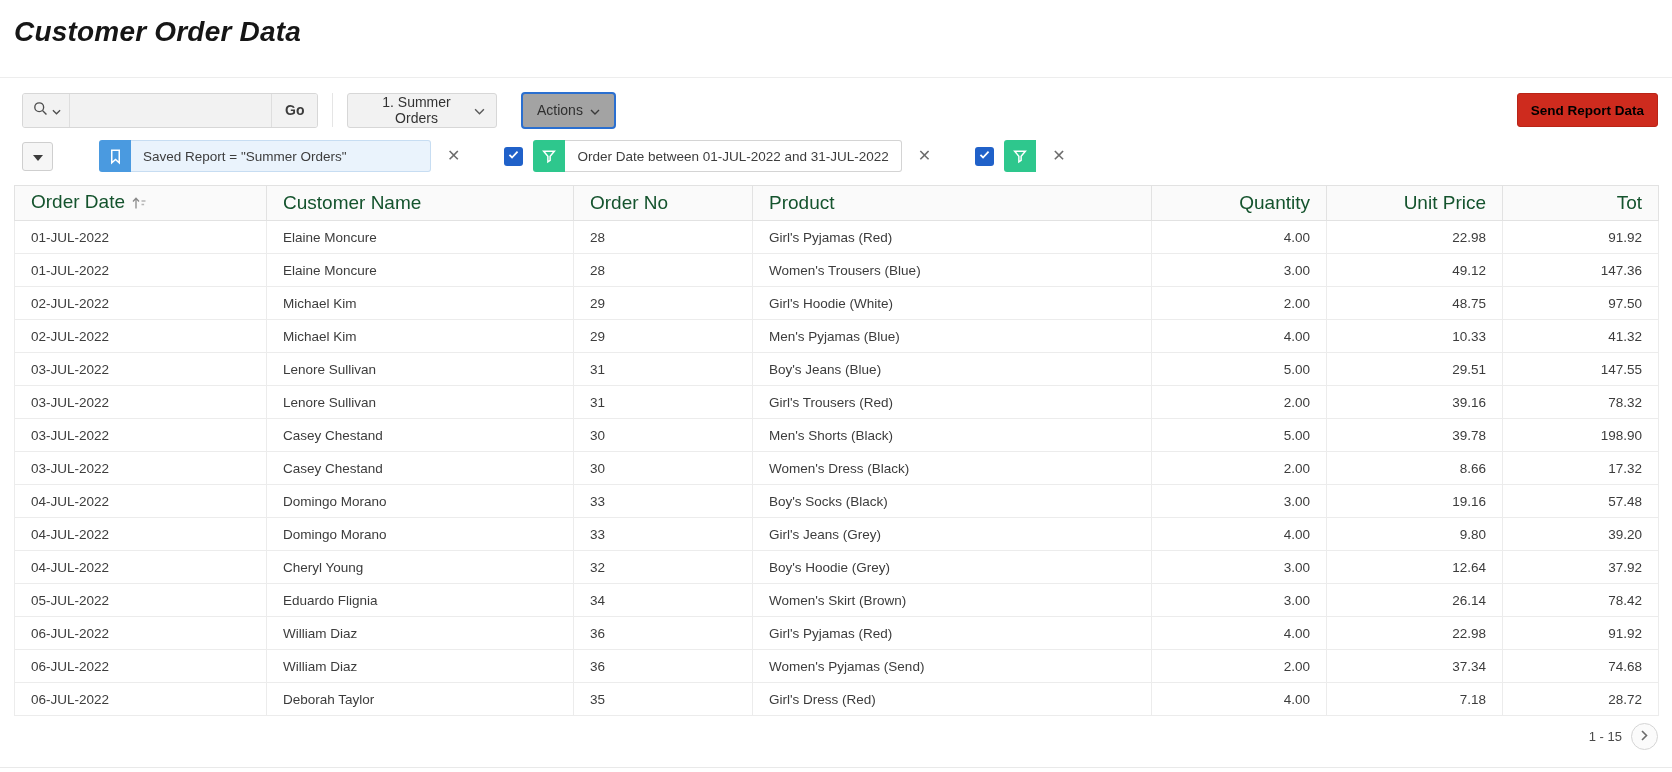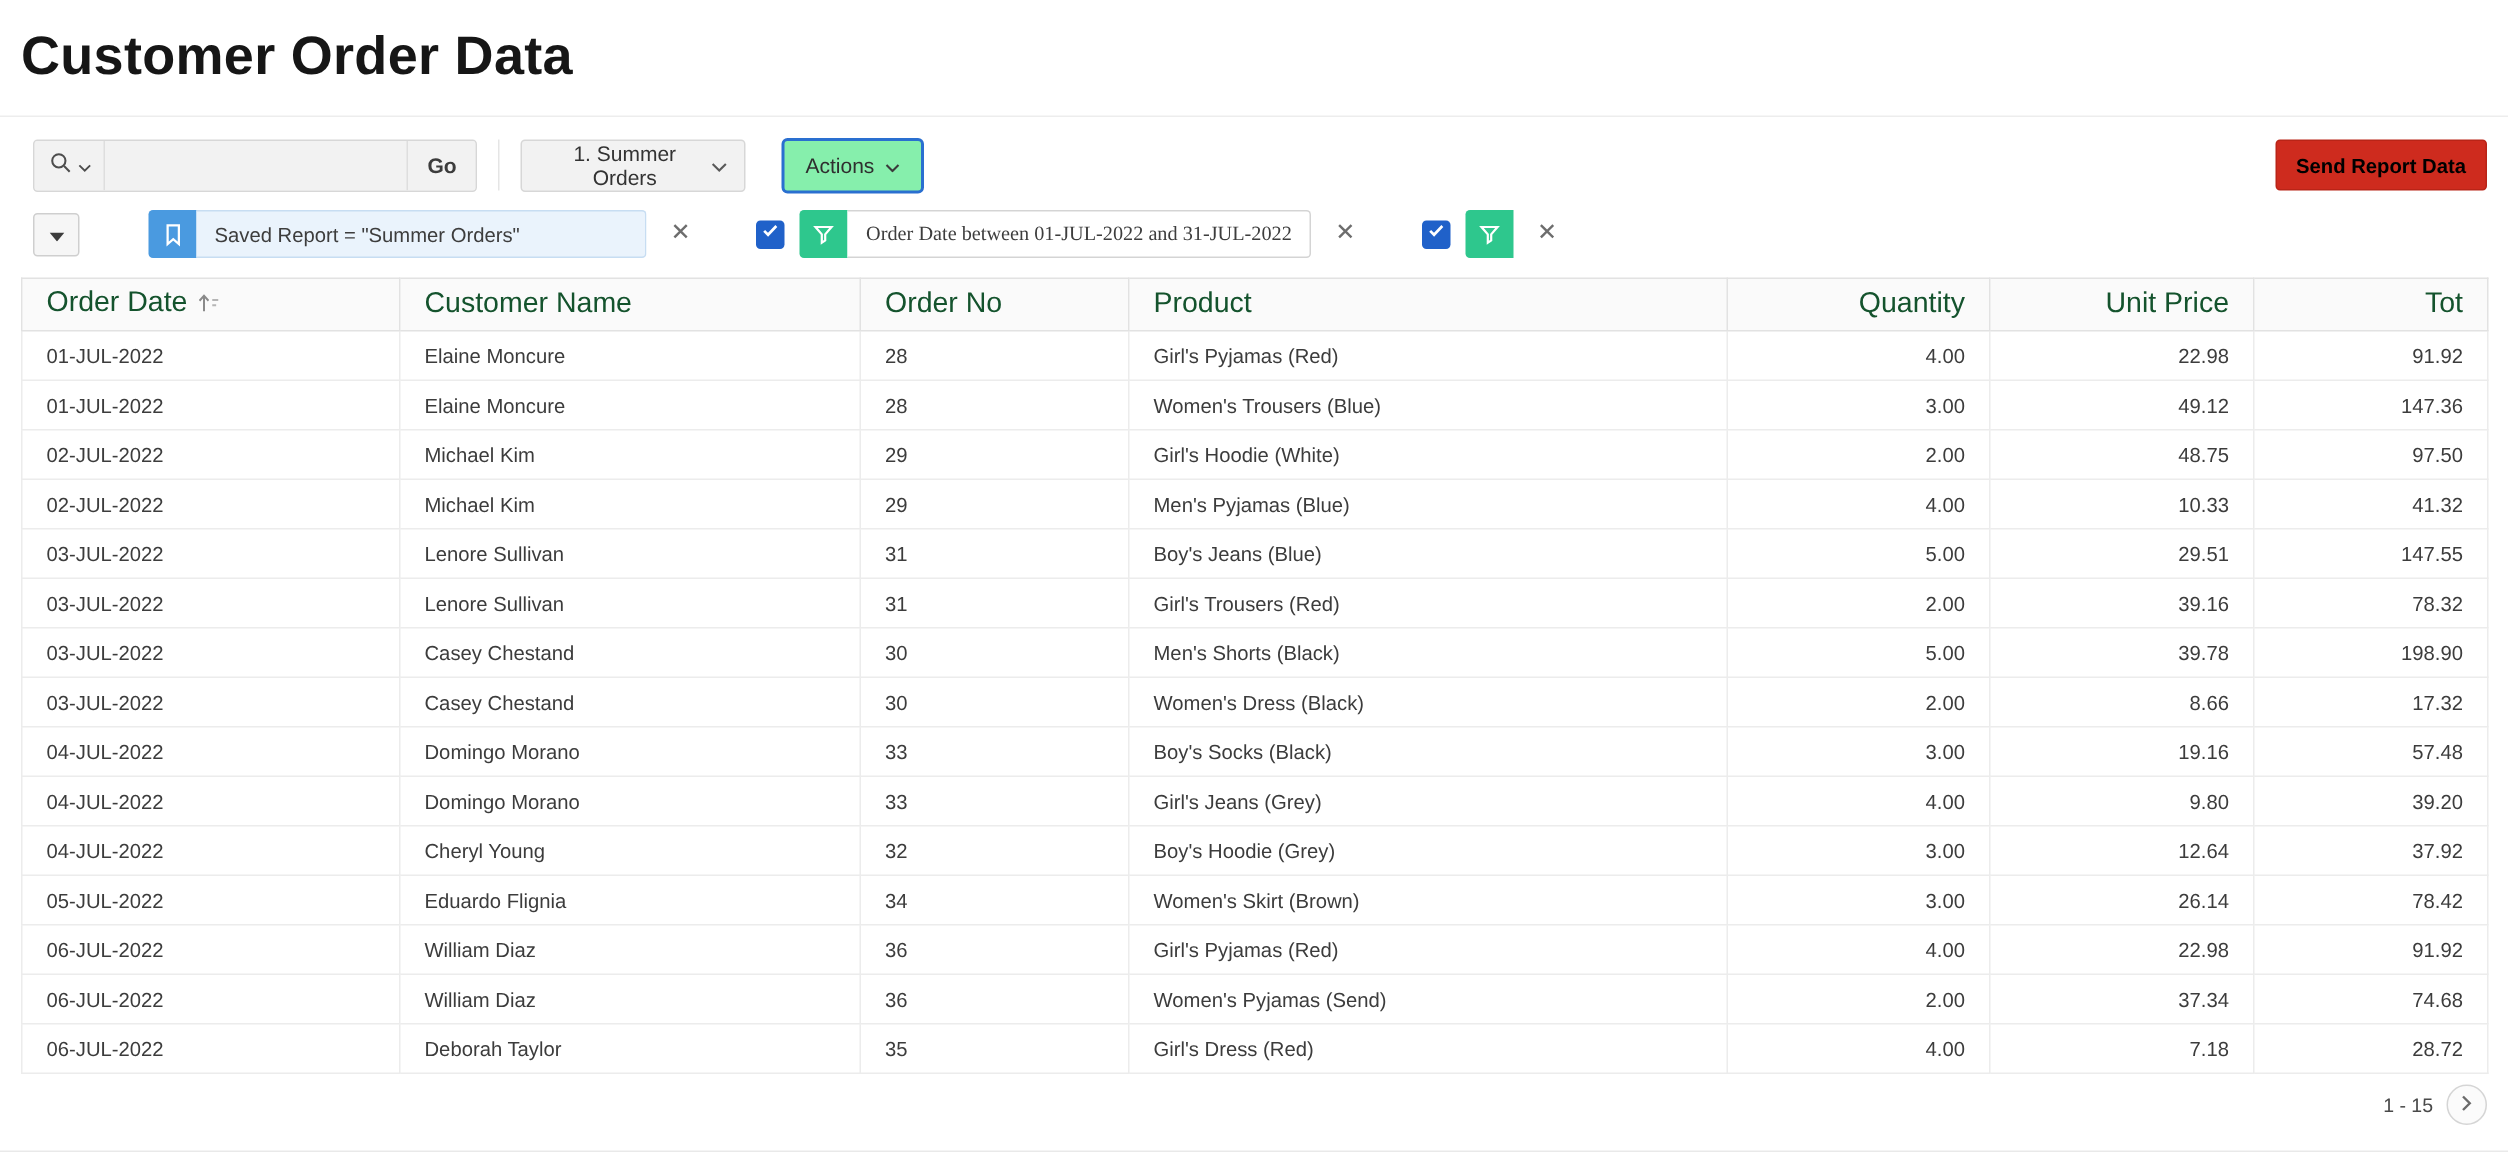--- a/index.html
+++ b/index.html
@@ -1,59 +1,59 @@
 <!DOCTYPE html>
 <html><head>
 <meta charset="utf-8">
 <style>
   * { box-sizing: border-box; margin: 0; padding: 0; }
   html, body { width: 1672px; height: 772px; overflow: hidden; background: #fff;
     font-family: "Liberation Sans", sans-serif; }
-  .page-title { font-size: 36px; font-weight: 700; color: #161616;
-    padding: 16px 0 0 14px; height: 77px; letter-spacing: .2px; }
+  .page-title { font-size: 28px; font-weight: 700; color: #161616;
+    padding: 16px 0 0 14px; height: 77px; letter-spacing: .2px; font-style: italic; }
   .title-rule { border-top: 1px solid #ededed; }
 
   
   .toolbar { display: flex; align-items: center; padding: 14px 14px 8px 22px; height: 58px; }
   .search-group { display: inline-flex; align-items: stretch; height: 35px; width: 296px;
     border: 1px solid #d7d7d7; border-radius: 3px; background: #f2f2f2; overflow: hidden; justify-content: flex-end; }
   .search-btn { width: 48px; display: flex; align-items: center; justify-content: center; gap: 3px;
     background: #f2f2f2; border: none; border-right: 1px solid #dedede; cursor: pointer; }
   .search-input { flex: 1; border: none; outline: none; background: #f2f2f2;
     font: 14px "Liberation Sans", sans-serif; padding: 0 10px; color: #333; }
   .go-btn { width: 46px; background: #f2f2f2; border: none; border-left: 1px solid #dedede;
     font: 600 14px "Liberation Sans", sans-serif; color: #3c3c3c; cursor: pointer; }
   .vsep { width: 1px; height: 34px; background: #e5e5e5; margin: 0 14px; }
   .select-box { display: inline-flex; align-items: center; justify-content: space-between;
     width: 150px; height: 35px; padding: 0 11px; background: #f2f2f2;
     border: 1px solid #d7d7d7; border-radius: 3px;
     font: 14px "Liberation Sans", sans-serif; color: #333; cursor: pointer; }
   .actions-btn { display: inline-flex; align-items: center; gap: 7px; margin-left: 24px;
-    height: 37px; padding: 0 14px; background: #86efac; border: 2px solid #2a6fd0;
+    height: 37px; padding: 0 14px; background: #a3a3a3; border: 2px solid #2a6fd0;
     border-radius: 4px; font: 14px "Liberation Sans", sans-serif; color: #2f2f2f; cursor: pointer; }
   .flex-spacer { flex: 1; }
   .send-btn { height: 34px; padding: 0 13px; background: #ce2b1e; border: 1px solid #b92417;
     border-radius: 3px; color: #000000; font: 700 13.5px "Liberation Sans", sans-serif; cursor: pointer; }
 
   
   .filter-bar { display: flex; align-items: center; padding: 4px 14px 13px 22px; height: 49px; }
   .collapse-btn { width: 31px; height: 29px; background: #f6f6f6; border: 1px solid #cfcfcf;
     border-radius: 3px; display: flex; align-items: center; justify-content: center;
     cursor: pointer; margin-right: 46px; }
   .chip { display: flex; align-items: stretch; height: 32px; }
   .chip-icon { width: 32px; display: flex; align-items: center; justify-content: center;
     border-radius: 3px 0 0 3px; }
   .chip-icon.blue  { background: #4a9ae0; }
   .chip-icon.green { background: #2ec78d; }
   .chip-label { display: flex; align-items: center; padding: 0 12px;
     font-size: 13.5px; color: #3d3d3d; white-space: nowrap; }
   .chip-label.saved { background: #eaf3fc; border: 1px solid #c7ddf2; border-left: none;
     width: 300px; border-radius: 0 3px 3px 0; }
   .chip-label.plain { background: #fff; border: 1px solid #d4d4d4; border-left: none;
-    min-width: 252px; border-radius: 0 3px 3px 0; font-family: Liberation Serif, serif; }
+    min-width: 252px; border-radius: 0 3px 3px 0; }
   .chip-close { background: none; border: none; color: #6d6d6d; font-size: 16px;
     line-height: 1; cursor: pointer; margin: 0 14px; padding: 2px; }
   .gap28 { width: 28px; }
   .checkbox { width: 19px; height: 19px; background: #2061c9; border-radius: 3px;
     display: inline-flex; align-items: center; justify-content: center;
     margin-right: 10px; cursor: pointer; flex: none; }
 
   
   table { border-collapse: collapse; table-layout: fixed; width: 1644px; margin-left: 14px; }
   col.c1{width:252px} col.c2{width:307px} col.c3{width:179px} col.c4{width:399px}

